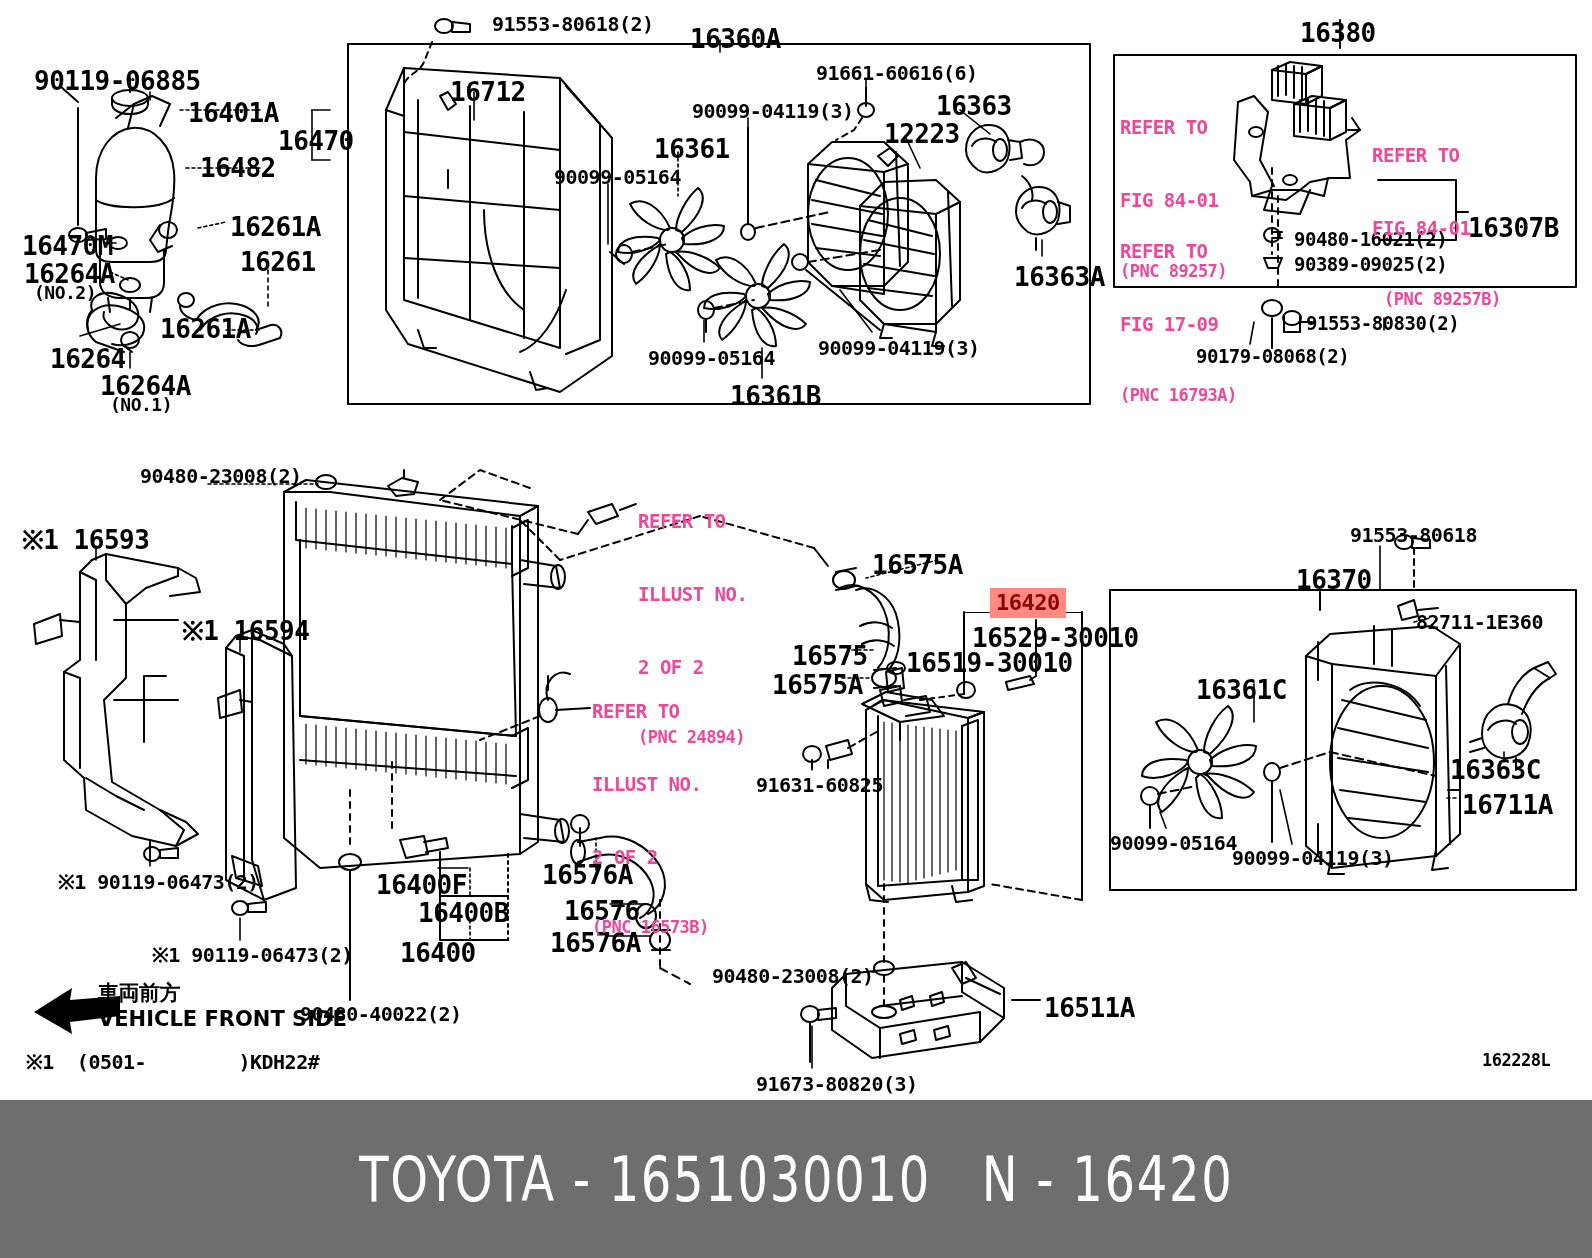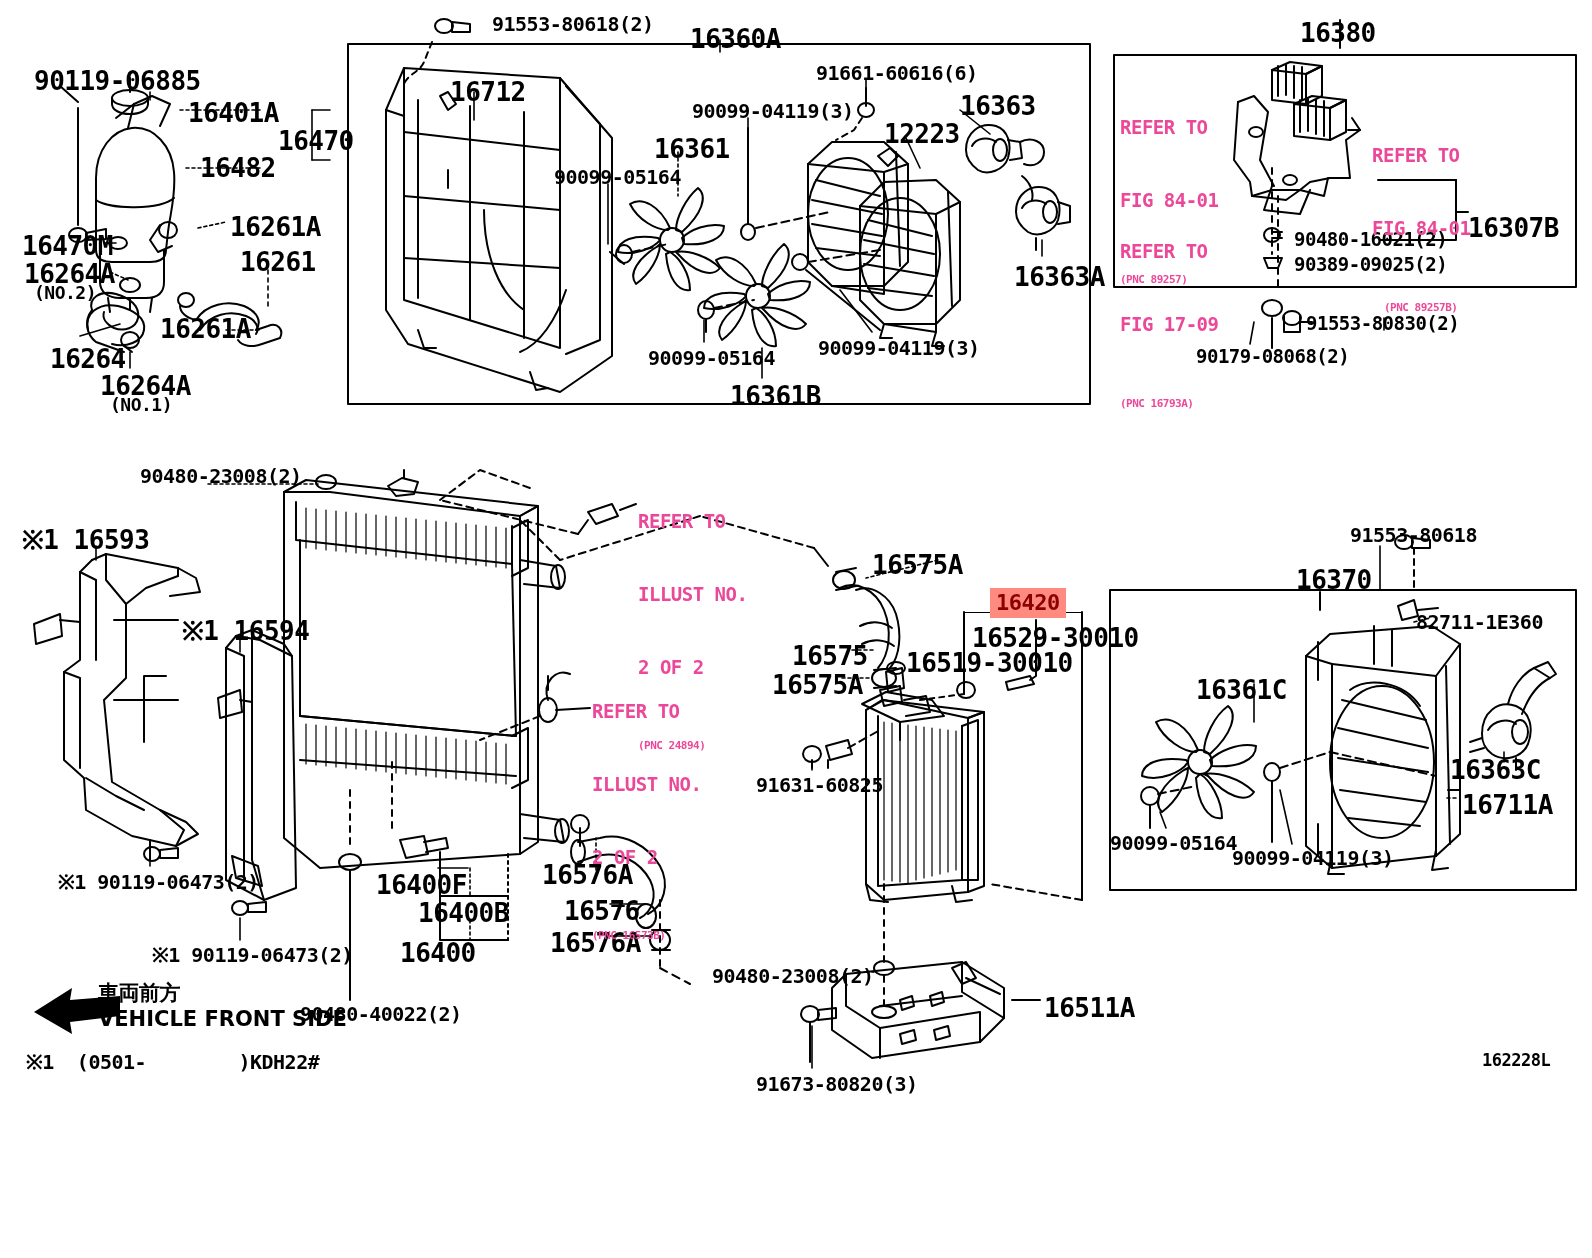--- a/index.html
+++ b/index.html
@@ -22,21 +22,21 @@
   }
   .s22{font-size:26px;}
   .s20{font-size:20px;}
   .s19{font-size:19px;}
   .s18{font-size:18px;}
   .refer{
     position:absolute;font-size:19px;font-weight:bold;color:#ec4899;
     line-height:1.28;white-space:pre;letter-spacing:-0.5px;
     font-family:"DejaVu Sans Mono","Liberation Mono",monospace;
   }
-  .refer .pnc{font-size:11px;margin-top:12px;}
+  .refer .pnc{font-size:17px;}
   .hl{
     position:absolute;
     background:#FF8A80;
     color:#8B0000;
     font-weight:bold;
     font-size:22px;
     padding:2px 6px 3px 6px;
     letter-spacing:-0.5px;
     font-family:"DejaVu Sans Mono","Liberation Mono",monospace;
     white-space:pre;
@@ -549,21 +549,21 @@
   <div class="lbl s22" style="left:160px;top:316px;">16261A</div>
   <div class="lbl s22" style="left:50px;top:346px;">16264</div>
   <div class="lbl s22" style="left:100px;top:373px;">16264A</div>
   <div class="lbl s18" style="left:110px;top:396px;">(NO.1)</div>
 
   <div class="lbl s20" style="left:492px;top:14px;">91553-80618(2)</div>
   <div class="lbl s22" style="left:690px;top:26px;">16360A</div>
   <div class="lbl s22" style="left:450px;top:79px;">16712</div>
   <div class="lbl s20" style="left:816px;top:63px;">91661-60616(6)</div>
   <div class="lbl s20" style="left:692px;top:101px;">90099-04119(3)</div>
-  <div class="lbl s22" style="left:936px;top:93px;margin-left:24px;">16363</div>
+  <div class="lbl s22" style="left:936px;top:93px;">16363</div>
   <div class="lbl s22" style="left:884px;top:121px;">12223</div>
   <div class="lbl s22" style="left:654px;top:136px;">16361</div>
   <div class="lbl s20" style="left:554px;top:167px;">90099-05164</div>
   <div class="lbl s22" style="left:1014px;top:264px;">16363A</div>
   <div class="lbl s20" style="left:648px;top:348px;">90099-05164</div>
   <div class="lbl s20" style="left:818px;top:338px;">90099-04119(3)</div>
   <div class="lbl s22" style="left:730px;top:383px;">16361B</div>
 
   <div class="lbl s22" style="left:1300px;top:20px;">16380</div>
   <div class="lbl s22" style="left:1468px;top:215px;">16307B</div>
@@ -632,14 +632,17 @@
   <div class="lbl s22" style="left:1450px;top:757px;">16363C</div>
   <div class="lbl s22" style="left:1462px;top:792px;">16711A</div>
   <div class="lbl s20" style="left:1110px;top:833px;">90099-05164</div>
   <div class="lbl s20" style="left:1232px;top:848px;">90099-04119(3)</div>
 
   <div class="lbl jp" style="left:98px;top:982px;">車両前方</div>
   <div class="lbl vfs" style="left:98px;top:1008px;">VEHICLE FRONT SIDE</div>
   <div class="lbl s20" style="left:26px;top:1052px;">※1  (0501-        )KDH22#</div>
   <div class="lbl code" style="left:1482px;top:1052px;">162228L</div>
 
+  <div id="banner">
+    <div class="btxt">TOYOTA - 1651030010   N - 16420</div>
+  </div>
 
 </div>
 
 </body></html>

